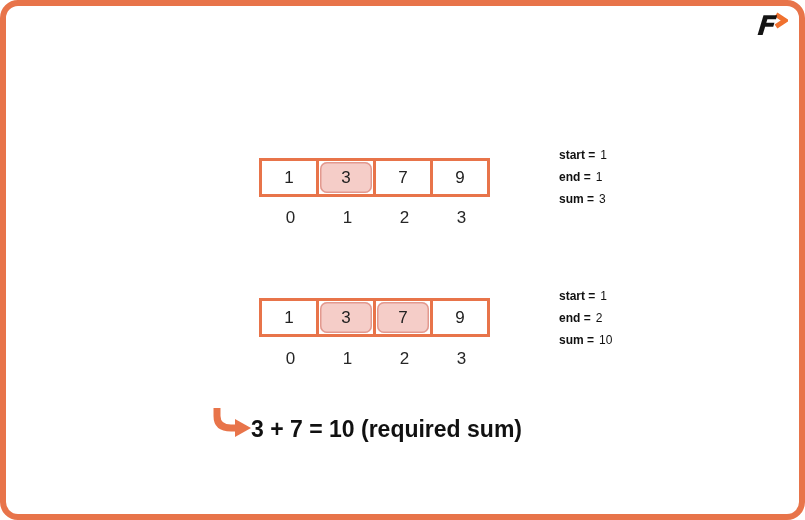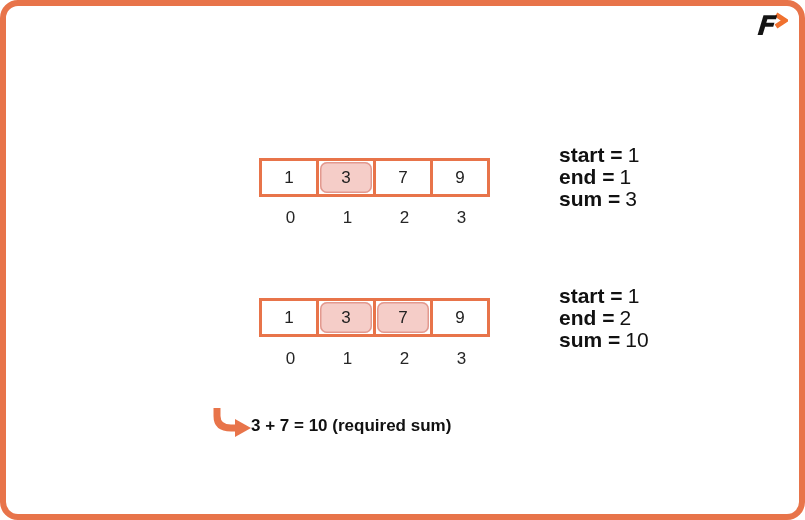--- a/index.html
+++ b/index.html
@@ -46,29 +46,29 @@
     background:#F5CDC8; box-shadow: inset 0 0 0 1.5px #E2998F;
   }
 
   
   .indices { position:absolute; left:256px; display:flex; }
   .indices-1 { top:202px; }
   .indices-2 { top:343px; }
   .idx { width:57px; text-align:center; font-size:17px; color:#262626; }
 
   
-  .state { position:absolute; left:553px; font-size:21px; line-height:22px; color:#111; }
+  .state { position:absolute; left:553px; font-size:12px; line-height:22px; color:#111; }
   .state-1 { top:138px; }
   .state-2 { top:279px; }
   .state-line b { font-weight:bold; margin-right:5px; }
 
   
   .annot-arrow { position:absolute; left:206px; top:401px; }
   .annot-text {
-    position:absolute; left:245px; top:410px; font-size:17px; font-weight:bold;
+    position:absolute; left:245px; top:410px; font-size:23px; font-weight:bold;
     color:#111; white-space:nowrap;
   }
 </style>
 </head>
 <body>
 
 <div class="page">
 
   <div class="logo">
     <span class="logo-f">F</span>

